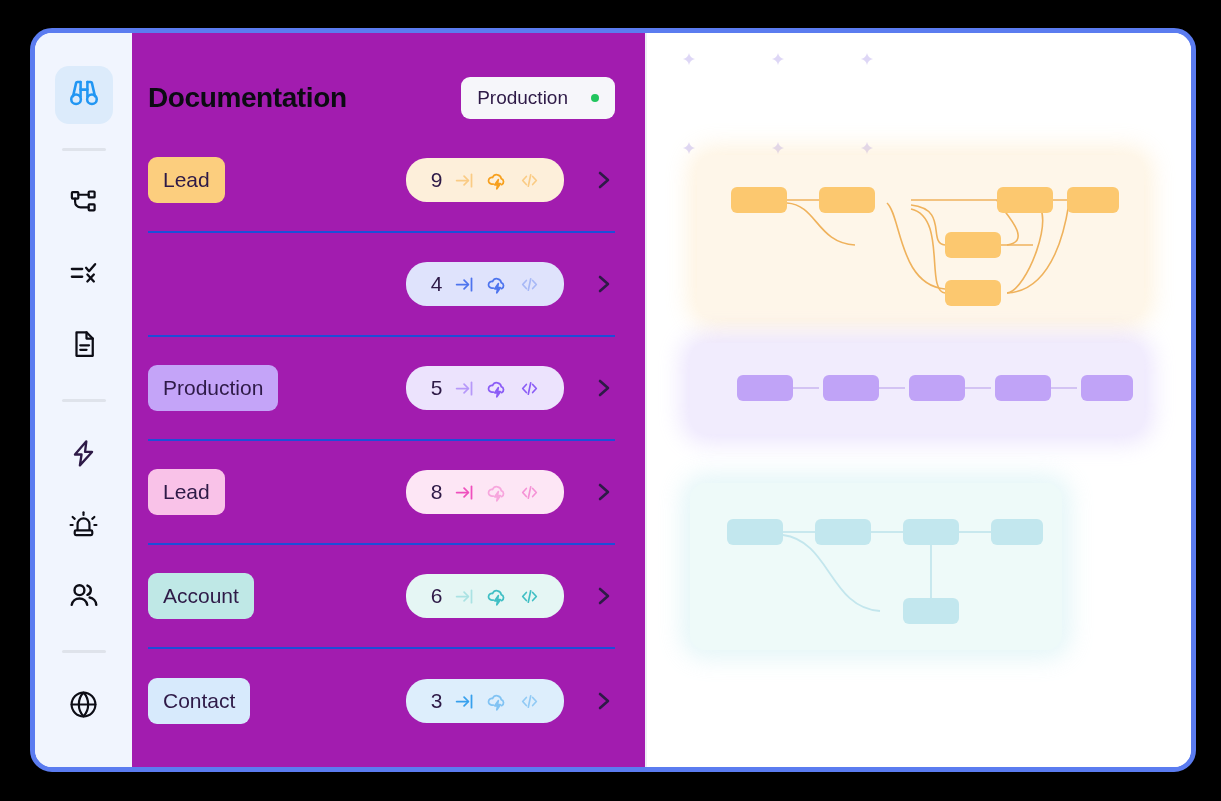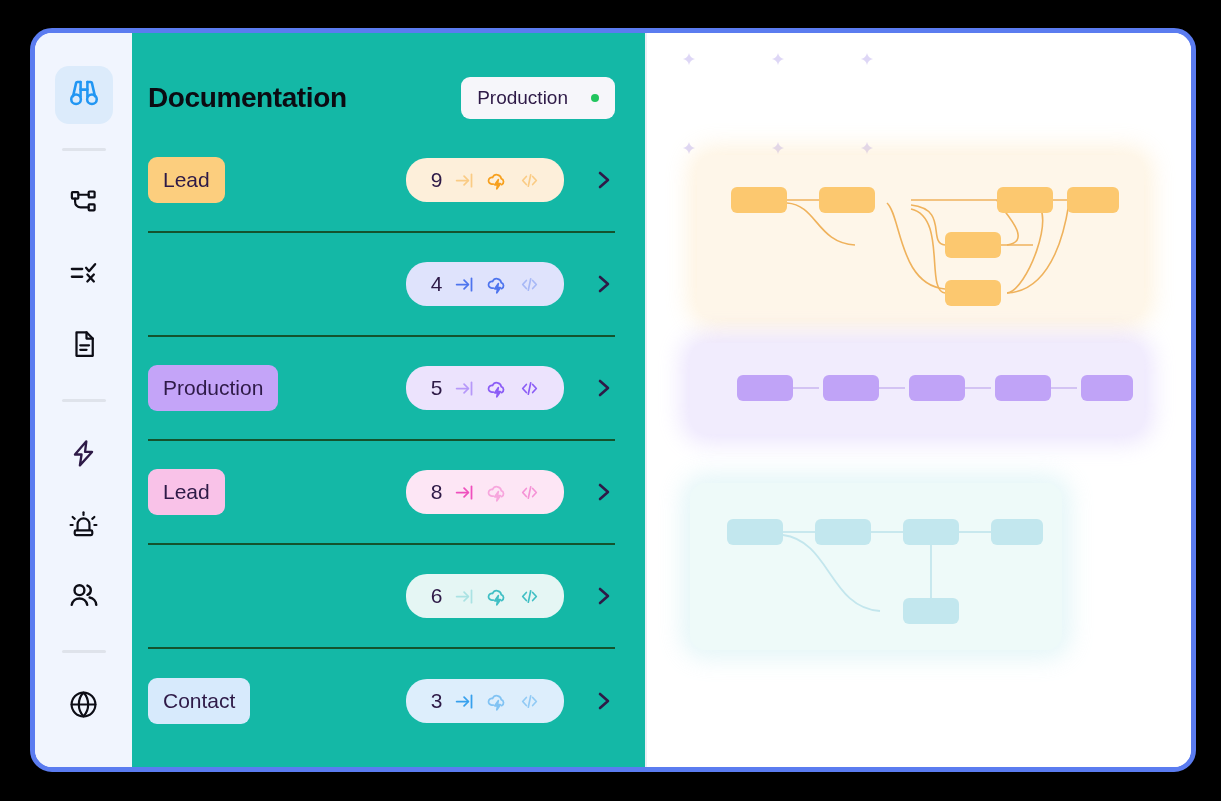--- a/index.html
+++ b/index.html
@@ -52,21 +52,21 @@
     height: 3px;
     border-radius: 2px;
     background: #dfe3eb;
     margin: 11px 0 24px 0;
   }
 
   
   #list-pane {
     width: 515px;
     flex: 0 0 515px;
-    background: #14b8a6;
+    background: #a21caf;
     border-right: 2px solid #eceef5;
     padding: 0 30px 0 16px;
   }
   #list-header {
     display: flex;
     align-items: center;
     justify-content: space-between;
     padding: 33px 0 0 0;
     height: 96px;
   }
@@ -93,21 +93,21 @@
     width: 8px;
     height: 8px;
     border-radius: 50%;
     background: #22c55e;
   }
 
   .obj-row {
     display: flex;
     align-items: center;
     height: 104px;
-    border-bottom: 2px solid #14532d;
+    border-bottom: 2px solid #1d4ed8;
     cursor: pointer;
   }
   .obj-row:last-child { border-bottom: none; }
 
   .obj-tag {
     font-size: 21px;
     color: #2e1a47;
     border-radius: 9px;
     padding: 11px 15px;
     white-space: nowrap;
@@ -416,20 +416,21 @@
               </svg>
             </span>
           </div>
           <div class="row-chevron">
             <svg width="24" height="24" viewBox="0 0 24 24" fill="none" stroke="#2e1a47" stroke-width="2.6" stroke-linecap="round" stroke-linejoin="round">
               <path d="M9 5 L17 12 L9 19"></path>
             </svg>
           </div>
         </div>
         <div class="obj-row">
+          <div class="obj-tag" style="background: rgb(191, 232, 230);">Account</div>
           <div class="row-spacer"></div>
           <div class="count-pill" style="background: rgb(229, 246, 244);">
             <span class="count-num">6</span>
             <span class="pill-icon" style="opacity: 0.35;">
               <svg width="21" height="21" viewBox="0 0 24 24" fill="none" stroke="#3fbfc4" stroke-width="2" stroke-linecap="round" stroke-linejoin="round">
                 <path d="M3 12 H16"></path>
                 <path d="M11.5 7 L16.5 12 L11.5 17"></path>
                 <path d="M20 5 V19"></path>
               </svg>
             </span>

